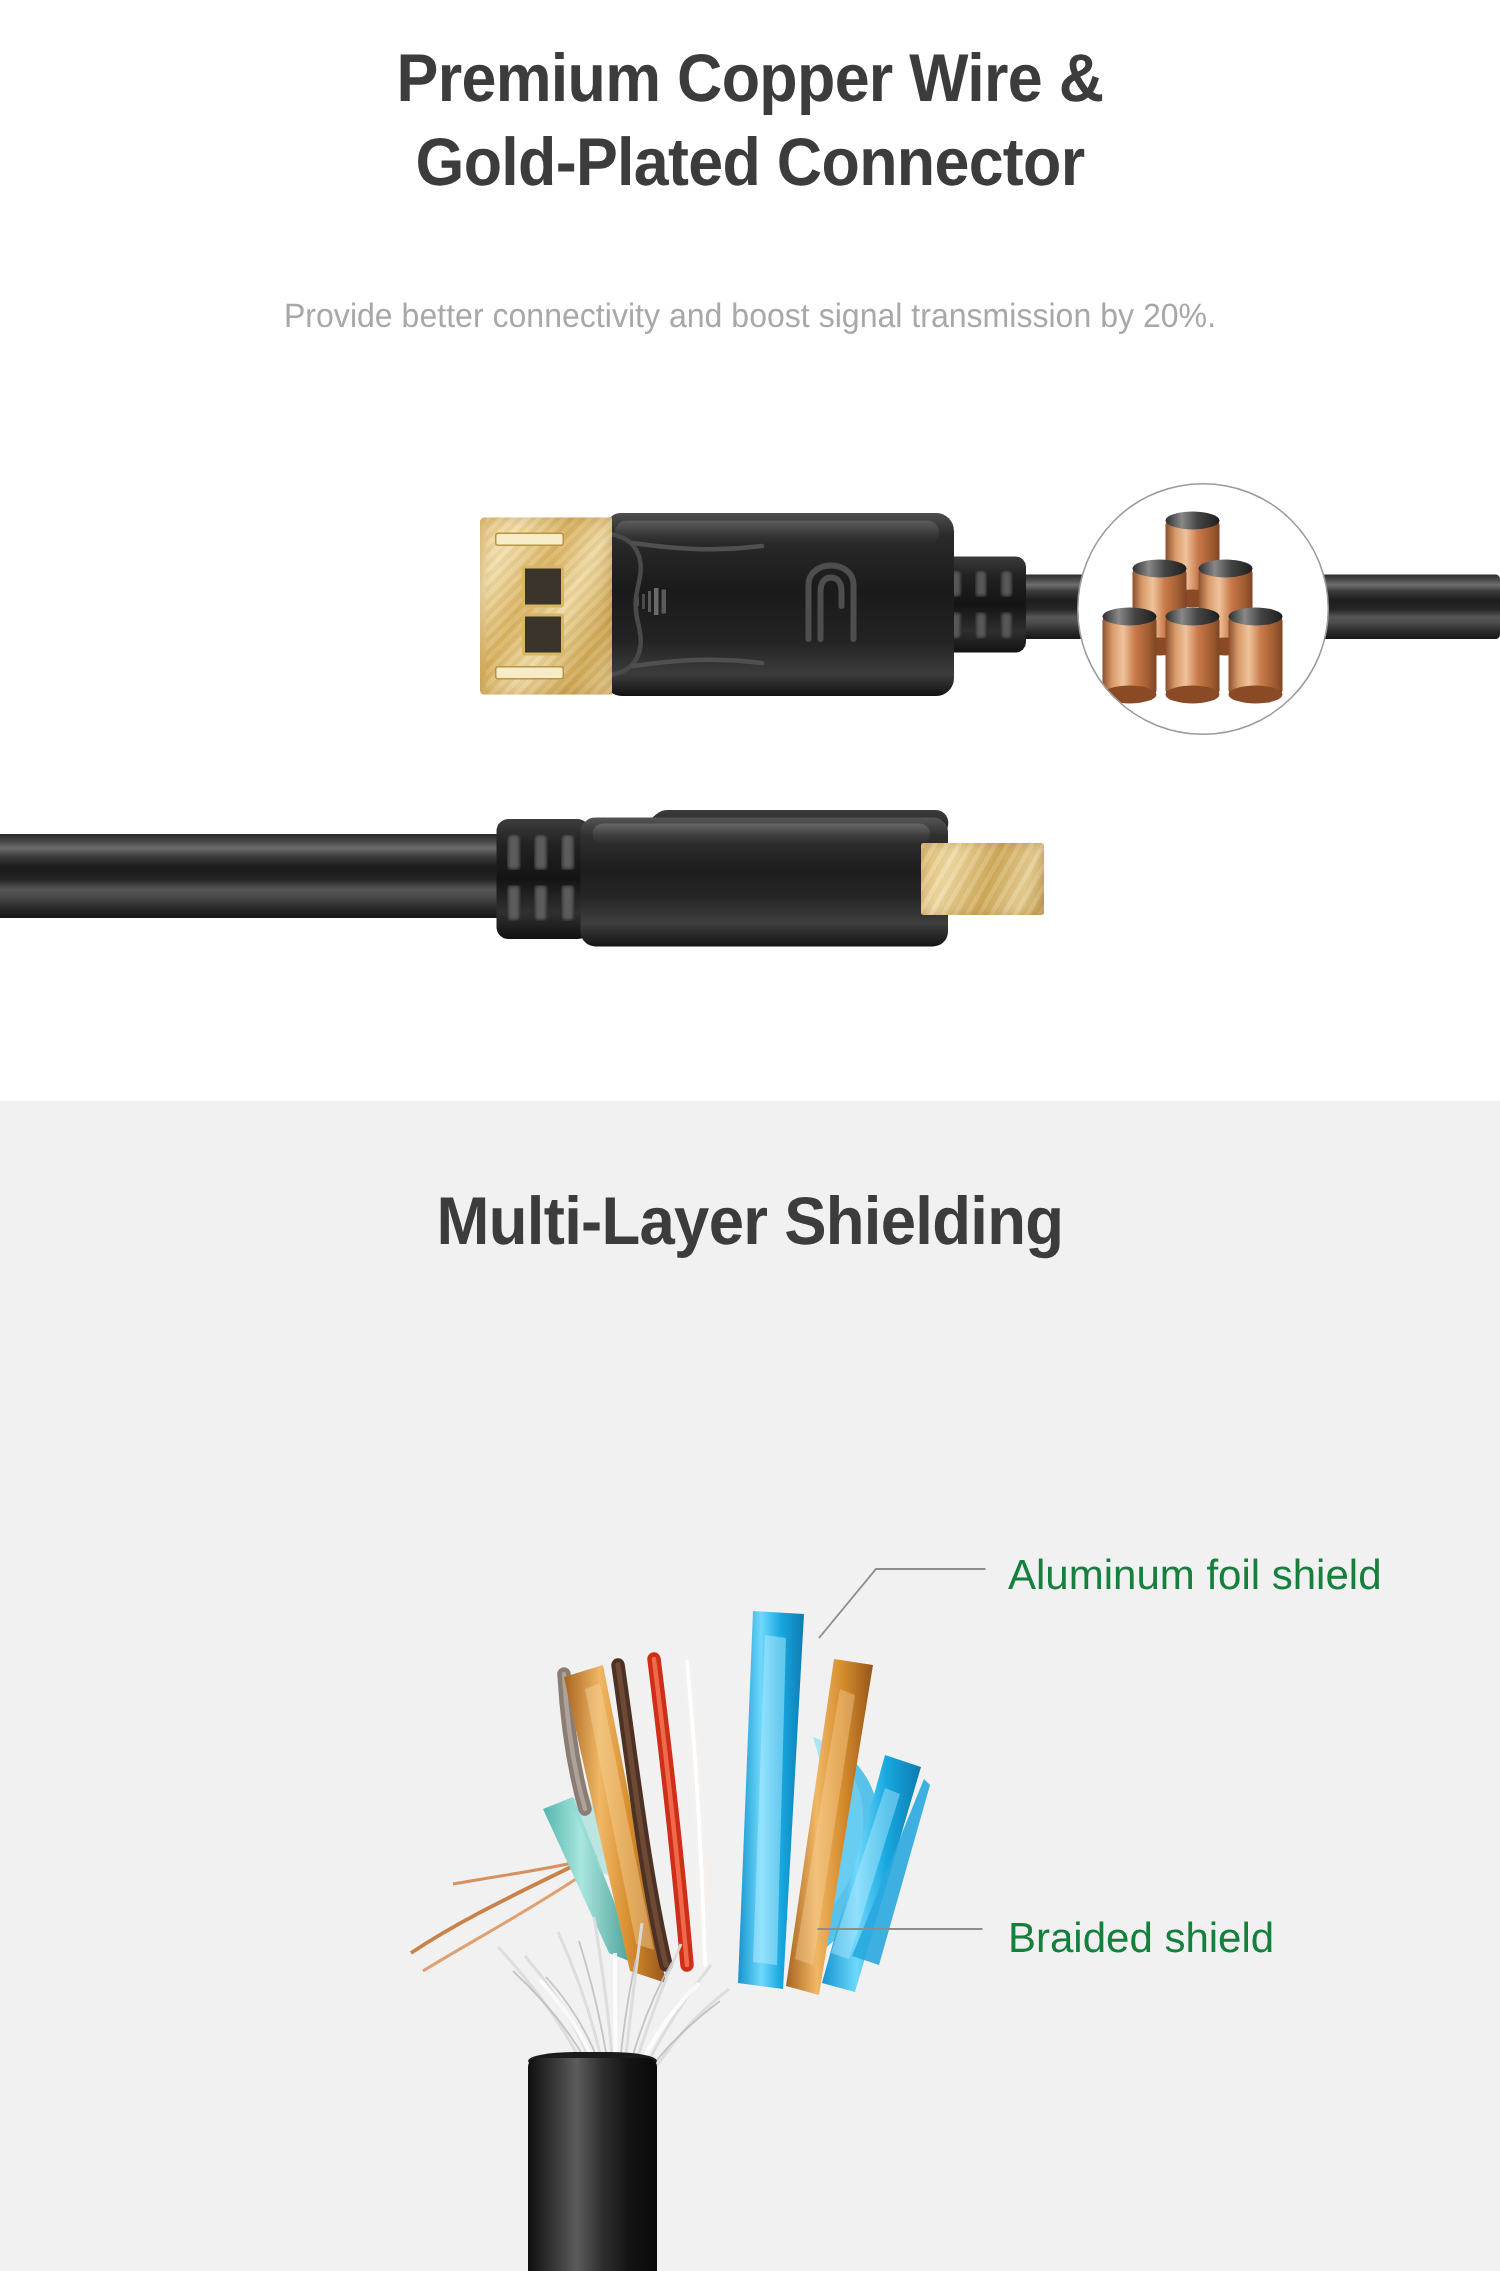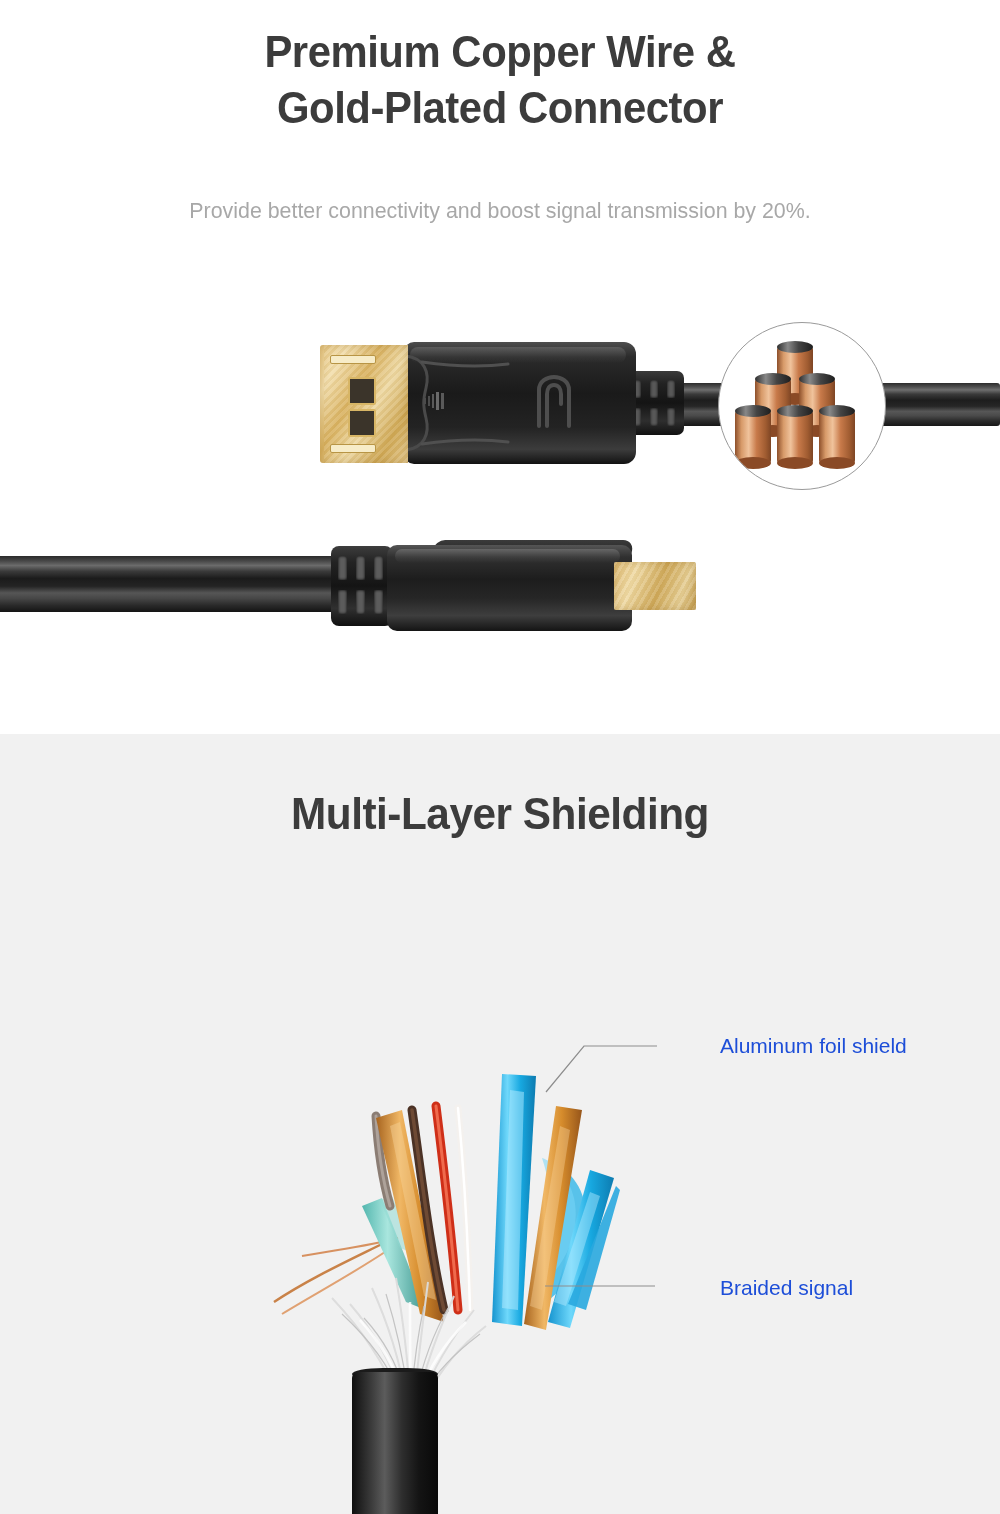--- a/index.html
+++ b/index.html
@@ -162,21 +162,21 @@
   }
   .headline2{
     position:absolute;left:0;top:52px;width:1000px;text-align:center;
     font-size:45px;line-height:56px;font-weight:bold;color:#3c3c3c;
     letter-spacing:-0.5px;
     transform:scaleX(0.94);transform-origin:center top;
   }
 
   
   .callout-label{
-    position:absolute;font-size:21px;color:#1d4ed8;white-space:nowrap;margin-left:48px;
+    position:absolute;font-size:28px;color:#15803d;white-space:nowrap;
   }
   .leader{position:absolute;}
   .leader svg{display:block;overflow:visible;}
 
   
   .xsec{position:absolute;left:230px;top:276px;width:390px;height:504px;}
   .jacket{
     position:absolute;left:122px;top:362px;width:86px;height:142px;
     background:linear-gradient(to right,#0f0f0f 0%,#3a3a3a 22%,#5c5c5c 38%,#2e2e2e 58%,#141414 78%,#090909 100%);
     border-radius:6px 6px 0 0;
@@ -421,15 +421,15 @@
       <path d="M2 68 L 40 22 L 113 22" fill="none" stroke="#8d8d8d" stroke-width="1.2"></path>
     </svg>
   </div>
   <div class="callout-label" style="left:672px;top:300px;">Aluminum foil shield</div>
 
   <div class="leader" style="left:545px;top:548px;">
     <svg width="115" height="8" viewBox="0 0 115 8">
       <path d="M0 4 L 110 4" fill="none" stroke="#8d8d8d" stroke-width="1.2"></path>
     </svg>
   </div>
-  <div class="callout-label" style="left:672px;top:542px;">Braided signal</div>
+  <div class="callout-label" style="left:672px;top:542px;">Braided shield</div>
 
 </div>
 
 </body></html>

